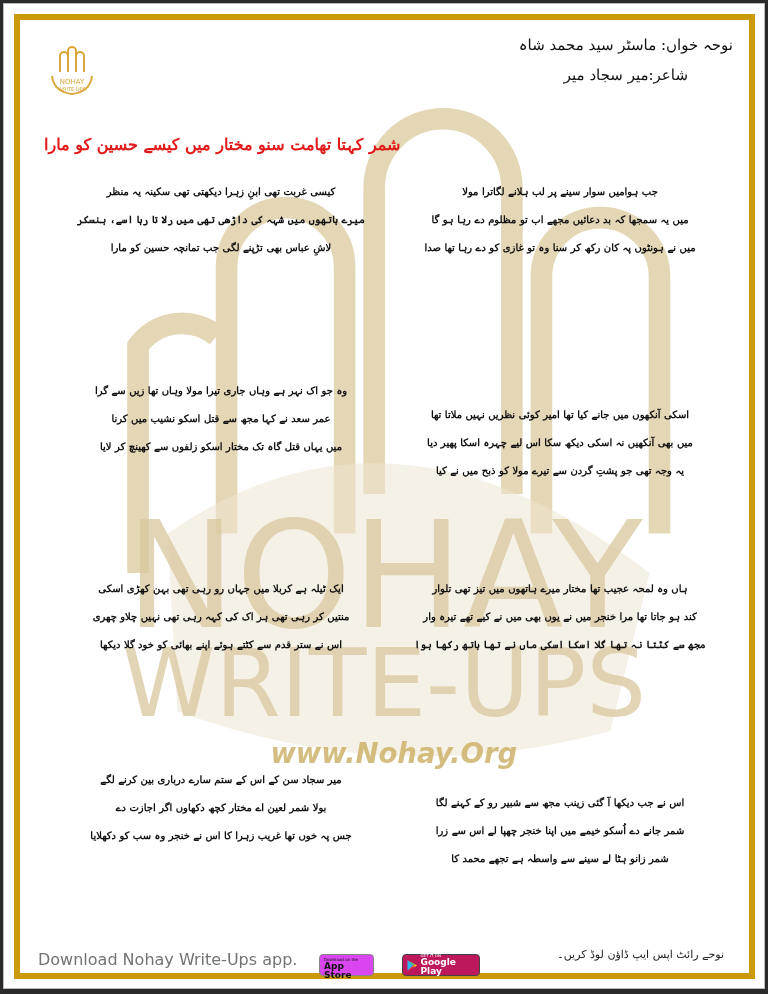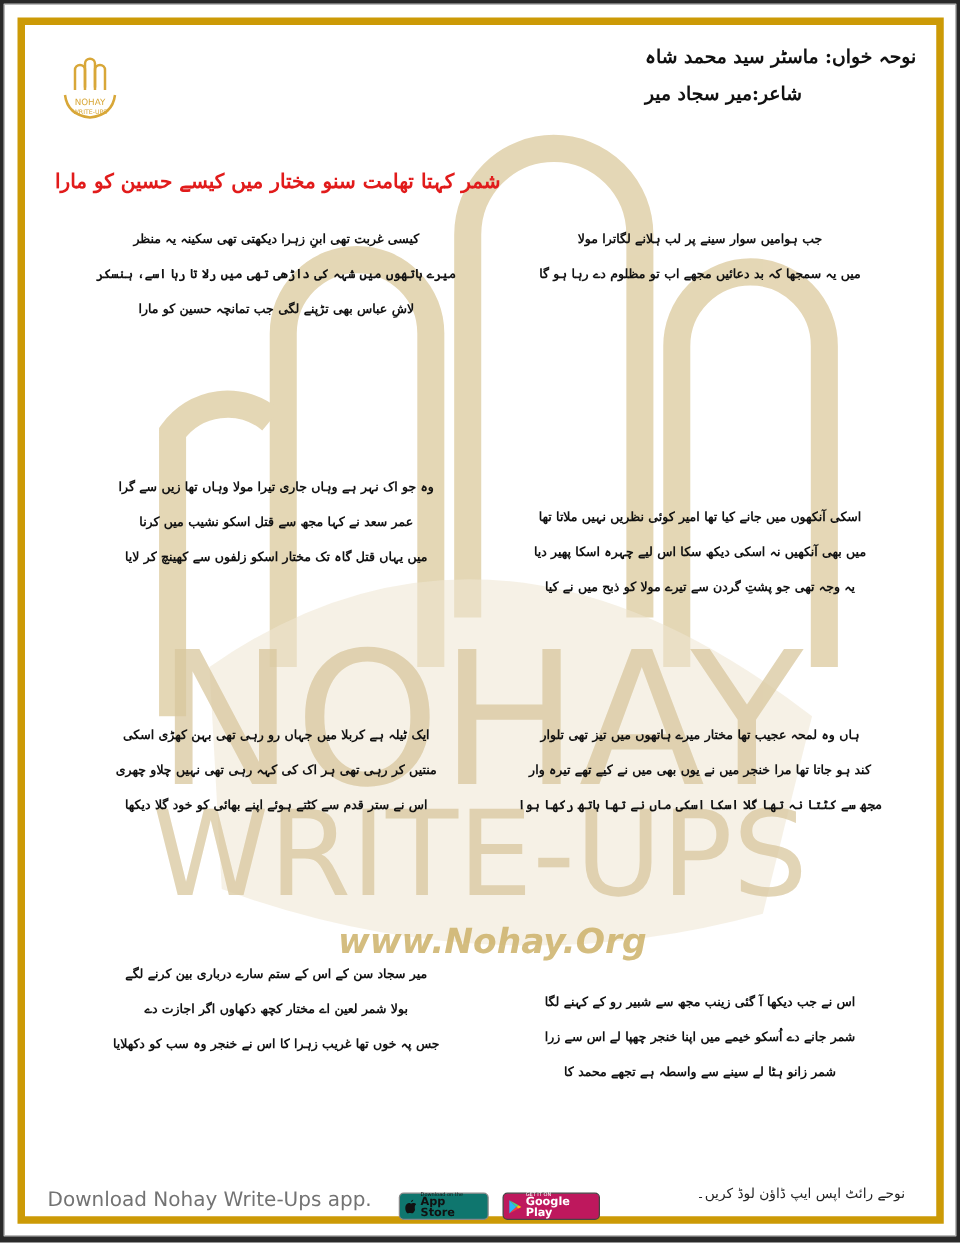--- a/index.html
+++ b/index.html
@@ -11,22 +11,22 @@
     position:absolute; left:3px; top:3px; width:762px; height:986px;
     background:#ffffff; box-sizing:border-box; border:1px solid #bbb;
   }
   .frame {
     position:absolute; left:10px; top:10px; width:741px; height:965px;
     box-sizing:border-box; border:6px solid #cc9a06; background:#fff; overflow:hidden;
   }
   .watermark { position:absolute; left:0; top:0; width:100%; height:100%; pointer-events:none; }
   .logo-small { position:absolute; left:22px; top:22px; width:60px; height:60px; }
   .credits {
-    position:absolute; right:16px; top:10px; direction:rtl; text-align:left;
-    font-size:15px; color:#111; line-height:30px;font-weight:bold;
+    position:absolute; right:16px; top:10px; direction:rtl; text-align:center;
+    font-size:15px; color:#111; line-height:30px;
   }
   .title {
     position:absolute; left:0; right:0; top:115px; text-align:left; direction:rtl;
     color:#e11b1b; font-size:16px; font-weight:bold;padding-left:24px;
   }
   .stanza {
     position:absolute; width:330px; direction:rtl; text-align:center;
     font-size:10px; color:#111; line-height:28px; font-weight:bold;
   }
   .stanza div { white-space:nowrap; }
@@ -36,21 +36,21 @@
     position:absolute; left:34px; top:946px; font-family:"DejaVu Sans", sans-serif;
     font-size:16px; color:#737373;
   }
   .footer-text-ur {
     position:absolute; right:40px; top:944px; direction:rtl; font-size:11px; color:#222;
   }
   .store-btn {
     position:absolute; top:950px; height:22px; border-radius:4px; display:flex; align-items:center;
     font-family:"DejaVu Sans", sans-serif; box-sizing:border-box; padding:0 6px 0 4px; gap:3px;
   }
-  .appstore { left:315px; width:72px; background:#0f766e; border:1px solid #888; color:#111; }
+  .appstore { left:315px; width:55px; background:#d946ef; border:1px solid #888; color:#111;flex-direction:column; }
   .gplay { left:398px; width:78px; background:#be185d; color:#fff; border:1px solid #444; }
   .store-btn .txt { display:flex; flex-direction:column; line-height:1; }
   .store-btn .small { font-size:4px; }
   .store-btn .big { font-size:9px; font-weight:bold; }
 </style>
 </head>
 <body>
 
 <div class="page">
   <div class="frame">
@@ -83,20 +83,21 @@
     <div class="credits">
       <div>نوحہ خواں: ماسٹر سید محمد شاہ</div>
       <div>شاعر:میر سجاد میر</div>
     </div>
 
     <div class="title">شمر کہتا تھامت سنو مختار میں کیسے حسین کو مارا</div>
 
     <div class="stanza col-r" style="top:158px;">
       <div>جب ہوامیں سوار سینے پر لب ہلانے لگاترا مولا</div>
       <div>میں یہ سمجھا کہ بد دعائیں مجھے اب تو مظلوم دے رہا ہو گا</div>
+      <div>میں نے ہونٹوں پہ کان رکھ کر سنا وہ تو غازی کو دے رہا تھا صدا</div>
     </div>
     <div class="stanza col-l" style="top:158px;">
       <div>کیسی غربت تھی ابنِ زہرا دیکھتی تھی سکینہ یہ منظر</div>
       <div>میرے ہاتھوں میں شہہ کی داڑھی تھی میں رلا تا رہا اسے، ہنسکر</div>
       <div>لاشِ عباس بھی تڑپنے لگی جب تمانچہ حسین کو مارا</div>
     </div>
 
     <div class="stanza col-r" style="top:357px;margin-top:24px;">
       <div>اسکی آنکھوں میں جانے کیا تھا امیر کوئی نظریں نہیں ملاتا تھا</div>
       <div>میں بھی آنکھیں نہ اسکی دیکھ سکا اس لیے چہرہ اسکا پھیر دیا</div>

